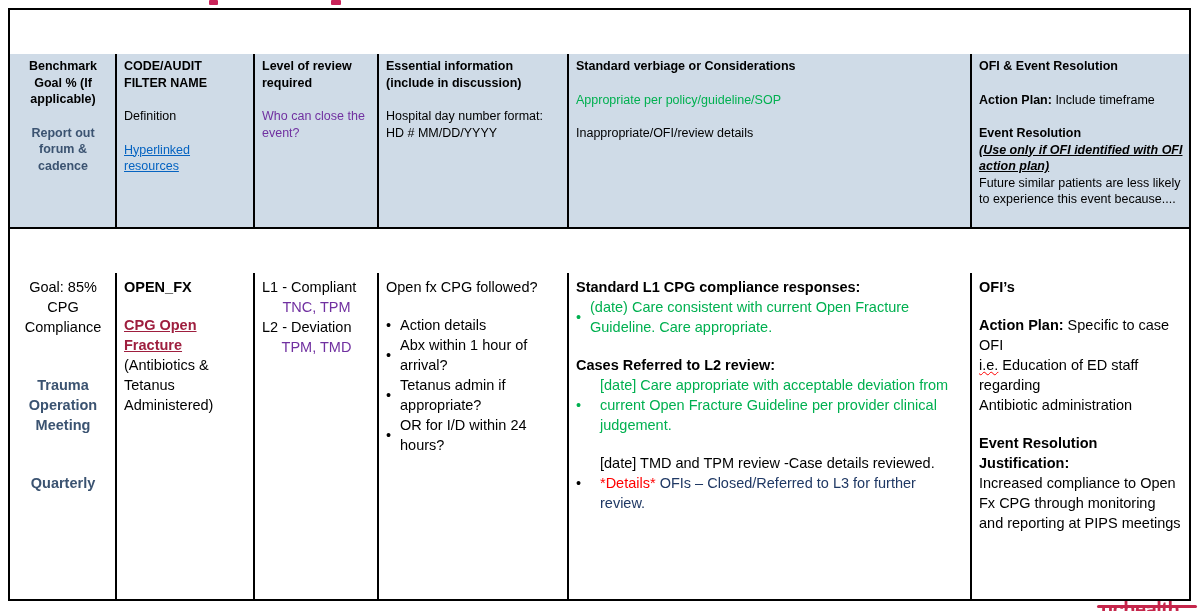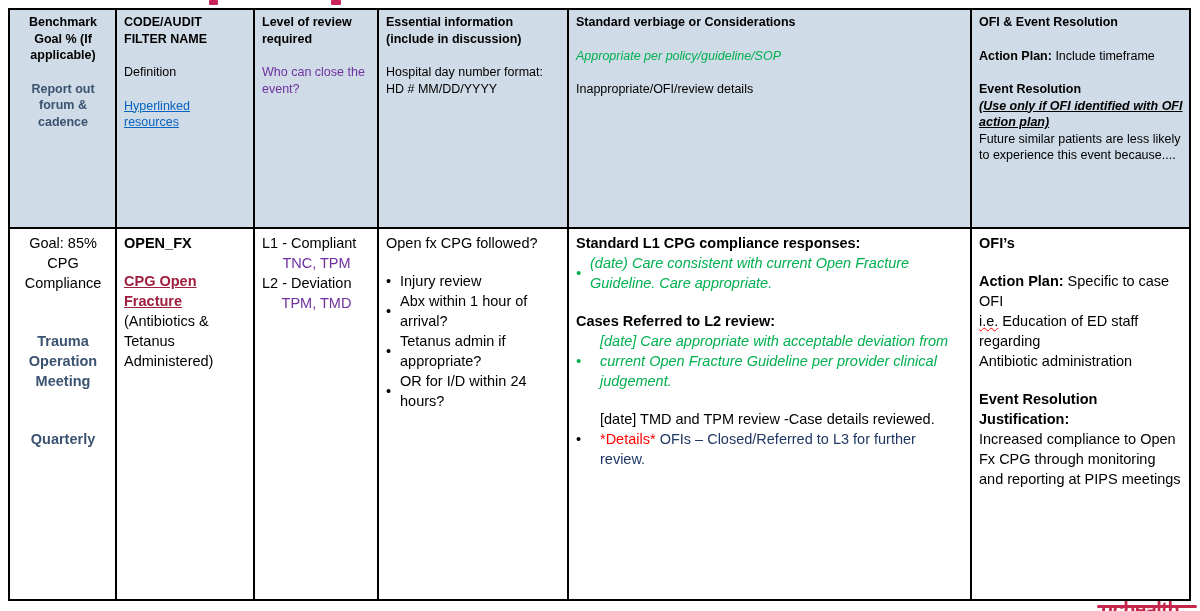--- a/index.html
+++ b/index.html
@@ -11,29 +11,29 @@
   body{width:1200px;height:611px;position:relative;background:#fff;overflow:hidden;
        font-family:"Liberation Sans", sans-serif;color:#000;}
   .frag{position:absolute;top:0;height:5px;background:var(--magenta);border-radius:1px;}
   .f1{left:209px;width:9px;}
   .f2{left:331px;width:10px;}
   .tbl{position:absolute;left:8px;top:8px;width:1183px;height:593px;display:grid;
        grid-template-columns:107px 138px 124px 190px 403px 1fr;
        grid-template-rows:219px 1fr;
        border:2.5px solid var(--border);background:#fff;box-sizing:border-box;}
   .cell{border-right:2px solid var(--border);padding:4px 6px 4px 7px;overflow:hidden;
-        font-size:14.5px;line-height:1.38;background:#fff;box-sizing:border-box;}
+        font-size:14.5px;line-height:1.38;background:#fff;box-sizing:border-box;margin-top:44px;}
   .cell.lastcol{border-right:none;}
   .hdr{background:var(--hdrbg);border-bottom:2.5px solid var(--border);
        font-size:12.5px;line-height:1.32;}
   .b{font-weight:bold;}
   .i{font-style:italic;}
   .u{text-decoration:underline;}
   .ctr{text-align:center;}
-  .green{color:var(--green);font-style:italic;}
+  .green{color:var(--green);}
   .purple{color:var(--purple);}
   .slate{color:var(--slate);font-weight:bold;}
   .navy{color:var(--navy);}
   .red{color:var(--red);}
   .linkb{color:var(--linkblue);text-decoration:underline;cursor:pointer;}
   .linkr{color:var(--darkred);font-weight:bold;text-decoration:underline;cursor:pointer;}
   .mt{margin-top:18px;}
   .mt2{margin-top:38px;}
   .mth{margin-top:17px;}
   .bl{display:flex;align-items:center;}
@@ -110,21 +110,21 @@
     <div>L1 - Compliant</div>
     <div class="purple ctr">TNC, TPM</div>
     <div>L2 - Deviation</div>
     <div class="purple ctr">TPM, TMD</div>
   </div>
 
   <div class="cell">
     <div>Open fx CPG followed?</div>
     <div class="bl mt">
       <span class="dot"></span>
-      <span class="txt">Injury review</span>
+      <span class="txt">Action details</span>
     </div>
     <div class="bl">
       <span class="dot"></span>
       <span class="txt">Abx within 1 hour of arrival?</span>
     </div>
     <div class="bl">
       <span class="dot"></span>
       <span class="txt">Tetanus admin if appropriate?</span>
     </div>
     <div class="bl">

